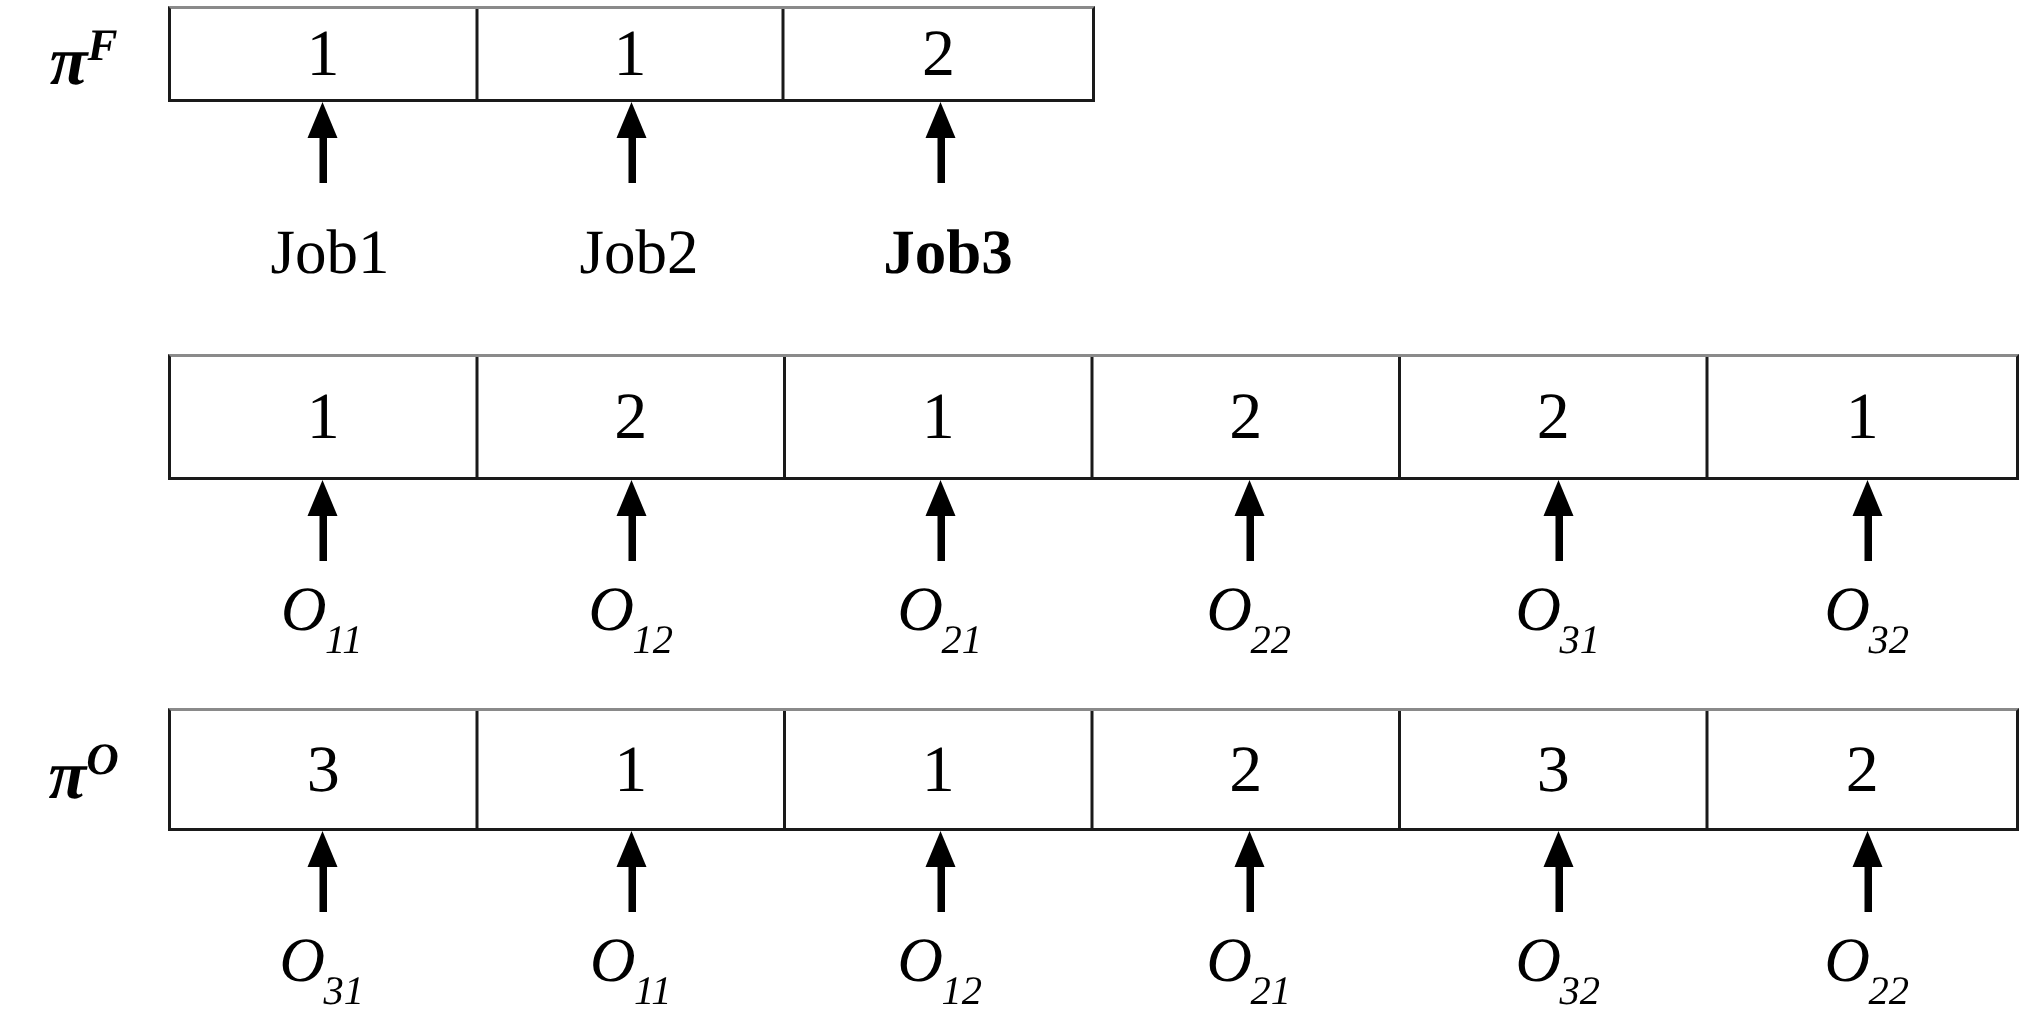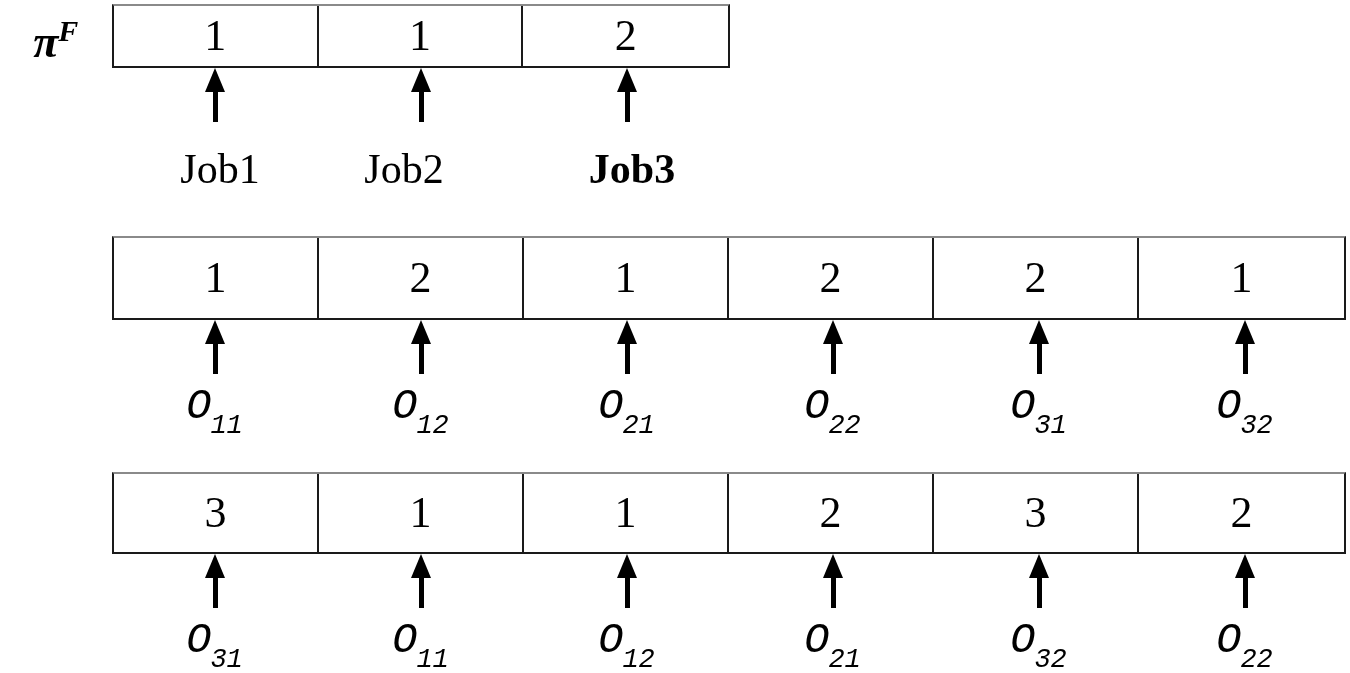--- a/index.html
+++ b/index.html
@@ -107,21 +107,20 @@
   .caption {
     position: absolute;
     transform: translateX(-50%);
     white-space: nowrap;
     font-size: 42px;
     line-height: 1;
     text-align: center;
   }
   .caption.op {
     font-style: italic;
-    font-family: Liberation Mono, monospace;
   }
   .caption .sub {
     font-size: 27px;
     font-style: italic;
     vertical-align: sub;
     position: relative;
     top: 6px;
     left: -1px;
     letter-spacing: 0px;
   }
@@ -150,21 +149,21 @@
         <span class="shaft"></span>
       </div>
     <div class="arrow" style="left:627px;">
         <span class="head"></span>
         <span class="shaft"></span>
       </div>
   </div>
 
   <div class="captions" style="top:148px;">
     <div class="caption" style="left:220px;">Job1</div>
-    <div class="caption" style="left:404px;font-family:Liberation Serif, serif;">Job2</div>
+    <div class="caption" style="left:426px;font-family:Liberation Serif, serif;">Job2</div>
     <div class="caption" style="left:632px;font-weight:bold;">Job3</div>
   </div>
 </div>
 
 <div class="row-block" style="top:236px;height:200px;">
 
   <div class="seq" style="left:112px;top:0px;width:1234px;height:84px;">
     <div class="cell" style="width:205.7px;">1</div>
     <div class="cell" style="width:205.7px;">2</div>
     <div class="cell" style="width:205.7px;">1</div>
@@ -204,20 +203,23 @@
     <div class="caption op" style="left:215px;"><span>O</span><span class="sub">11</span></div>
     <div class="caption op" style="left:421px;"><span>O</span><span class="sub">12</span></div>
     <div class="caption op" style="left:627px;"><span>O</span><span class="sub">21</span></div>
     <div class="caption op" style="left:833px;"><span>O</span><span class="sub">22</span></div>
     <div class="caption op" style="left:1039px;"><span>O</span><span class="sub">31</span></div>
     <div class="caption op" style="left:1245px;"><span>O</span><span class="sub">32</span></div>
   </div>
 </div>
 
 <div class="row-block" style="top:472px;height:201px;">
+  <div class="pi-label" style="top:20px;">
+    <span>π</span><span class="sup">O</span>
+  </div>
 
   <div class="seq" style="left:112px;top:0px;width:1234px;height:82px;">
     <div class="cell" style="width:205.7px;">3</div>
     <div class="cell" style="width:205.7px;">1</div>
     <div class="cell" style="width:205.7px;">1</div>
     <div class="cell" style="width:205.7px;">2</div>
     <div class="cell" style="width:205.7px;">3</div>
     <div class="cell" style="width:205.7px;">2</div>
   </div>
 

